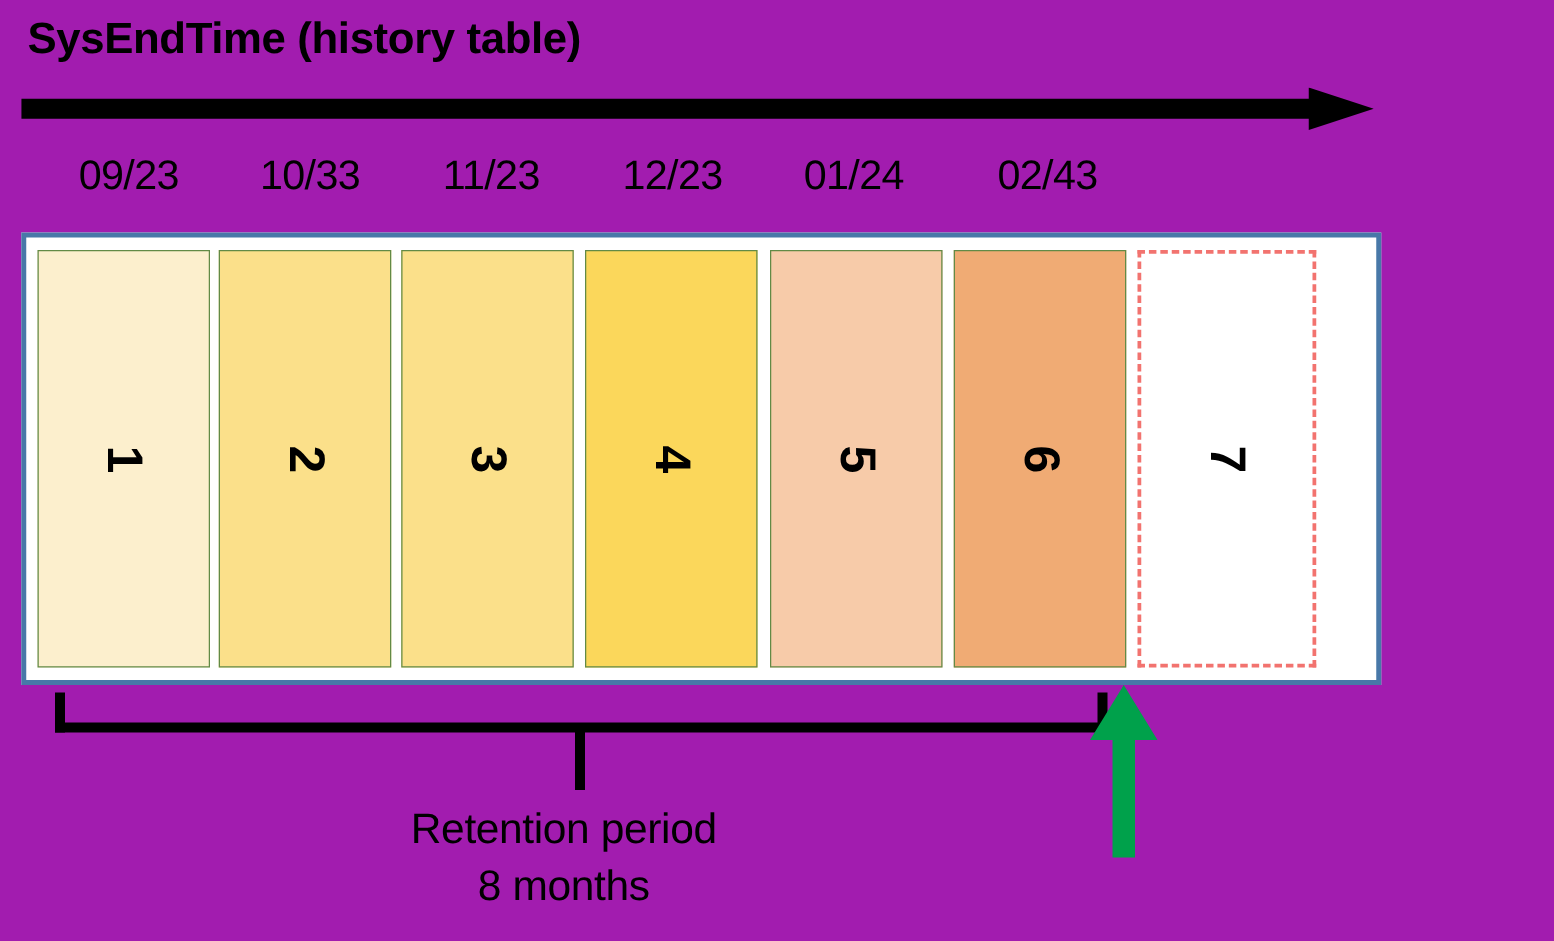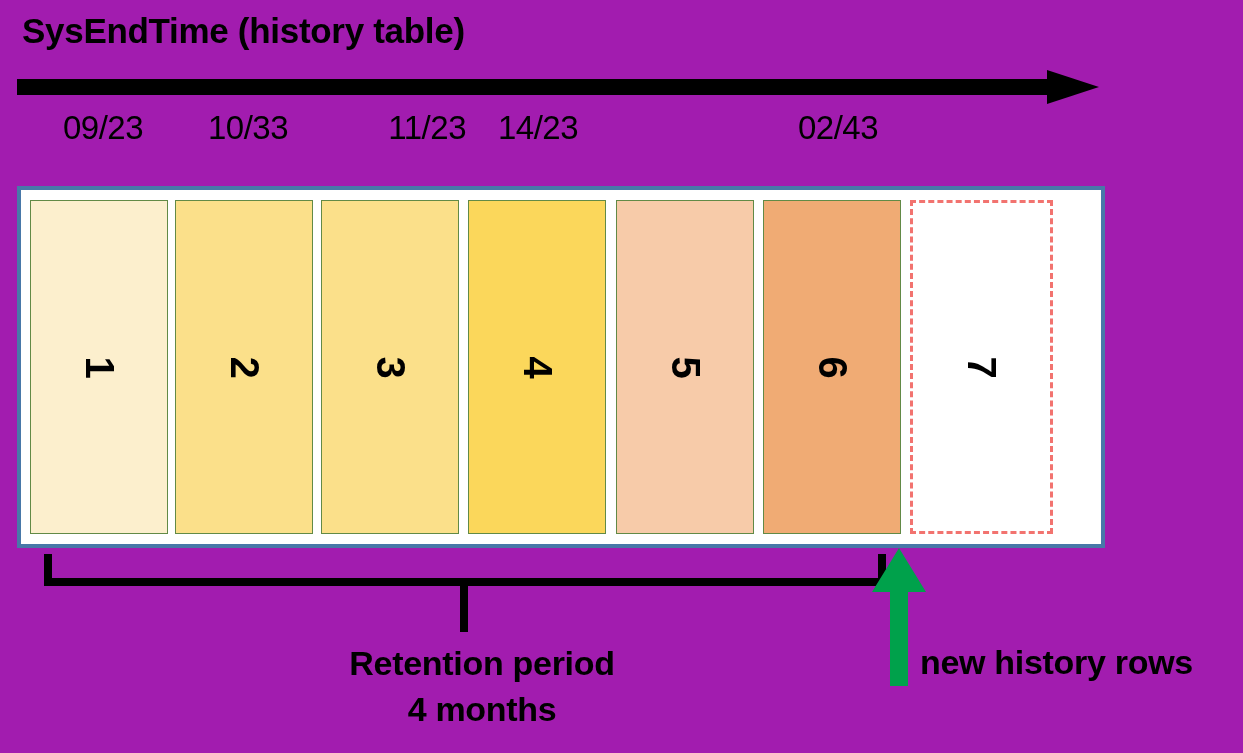--- a/index.html
+++ b/index.html
@@ -38,21 +38,21 @@
     position: absolute;
     left: 17px;
     top: 70px;
     width: 1082px;
     height: 34px;
   }
 
   
   .month-label {
     position: absolute;
-    top: 108px;
+    top: 120px;
     font-size: 33px;
     font-weight: normal;
     letter-spacing: -0.5px;
     text-align: center;
     white-space: nowrap;
     line-height: 40px;
   }
 
   
   #history-container {
@@ -101,26 +101,26 @@
     position: absolute;
     left: 40px;
     top: 550px;
     width: 850px;
     height: 90px;
   }
 
   
   #retention-caption {
     position: absolute;
-    left: 232px;
+    left: 201px;
     top: 640px;
     width: 500px;
     text-align: center;
     font-size: 34px;
-    font-weight: bold;
+    font-weight: normal;
     line-height: 46px;
     letter-spacing: -0.3px;
   }
 
   
   #new-rows-arrow {
     position: absolute;
     left: 868px;
     top: 548px;
     width: 62px;
@@ -148,22 +148,23 @@
 
   <div id="timeline-arrow">
     <svg width="1082" height="34" viewBox="0 0 1082 34">
       <rect x="0" y="9" width="1040" height="16" fill="#000000"></rect>
       <polygon points="1030,0 1082,17 1030,34" fill="#000000"></polygon>
     </svg>
   </div>
 
   <div class="month-label" style="left:30px;  width:146px;">09/23</div>
   <div class="month-label" style="left:175px; width:146px;">10/33</div>
-  <div class="month-label" style="left:320px; width:146px;text-align:right;">11/23</div>
-  <div class="month-label" style="left:465px; width:146px;">14/23</div>
+  <div class="month-label" style="left:320px; width:146px;">11/23</div>
+  <div class="month-label" style="left:465px; width:146px;">12/23</div>
+  <div class="month-label" style="left:610px; width:146px;">01/24</div>
   <div class="month-label" style="left:765px; width:146px;">02/43</div>
 
   <div id="history-container"></div>
 
   <div class="partition-box" style="left:30px; width:138px; background:#FCEFCD;">
     <div class="partition-number">
       <span>1</span>
     </div>
   </div>
 
@@ -211,24 +212,23 @@
       <rect x="4" y="28" width="842" height="8" fill="#000000"></rect>
 
       <rect x="838" y="4" width="8" height="32" fill="#000000"></rect>
 
       <rect x="420" y="32" width="8" height="50" fill="#000000"></rect>
     </svg>
   </div>
 
   <div id="retention-caption">
     <div>Retention period</div>
-    <div>4 months</div>
+    <div>8 months</div>
   </div>
 
   <div id="new-rows-arrow">
     <svg width="62" height="140" viewBox="0 0 62 140">
       <polygon points="31,0 58,44 40,44 40,138 22,138 22,44 4,44" fill="#00A14B"></polygon>
     </svg>
   </div>
 
-  <div id="new-rows-label">new history rows</div>
 
 </div>
 
 </body></html>

